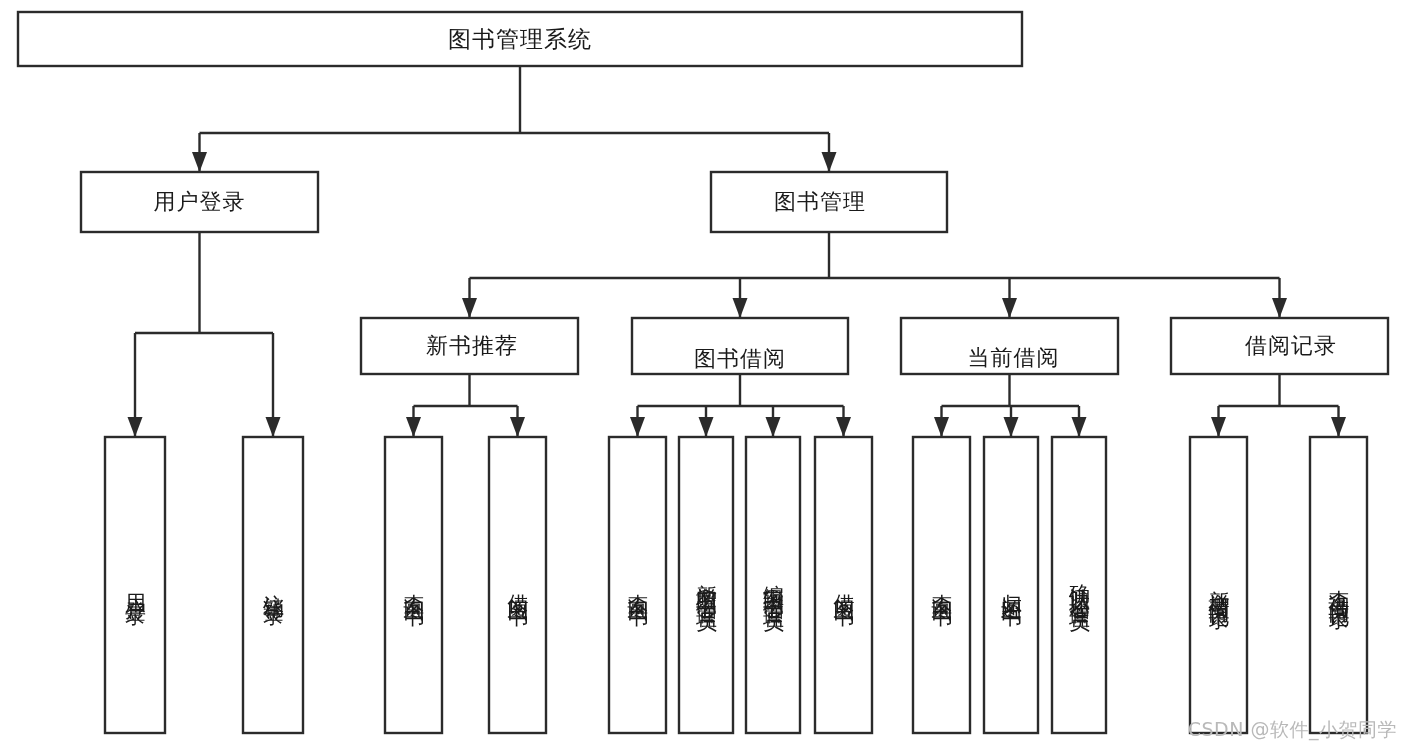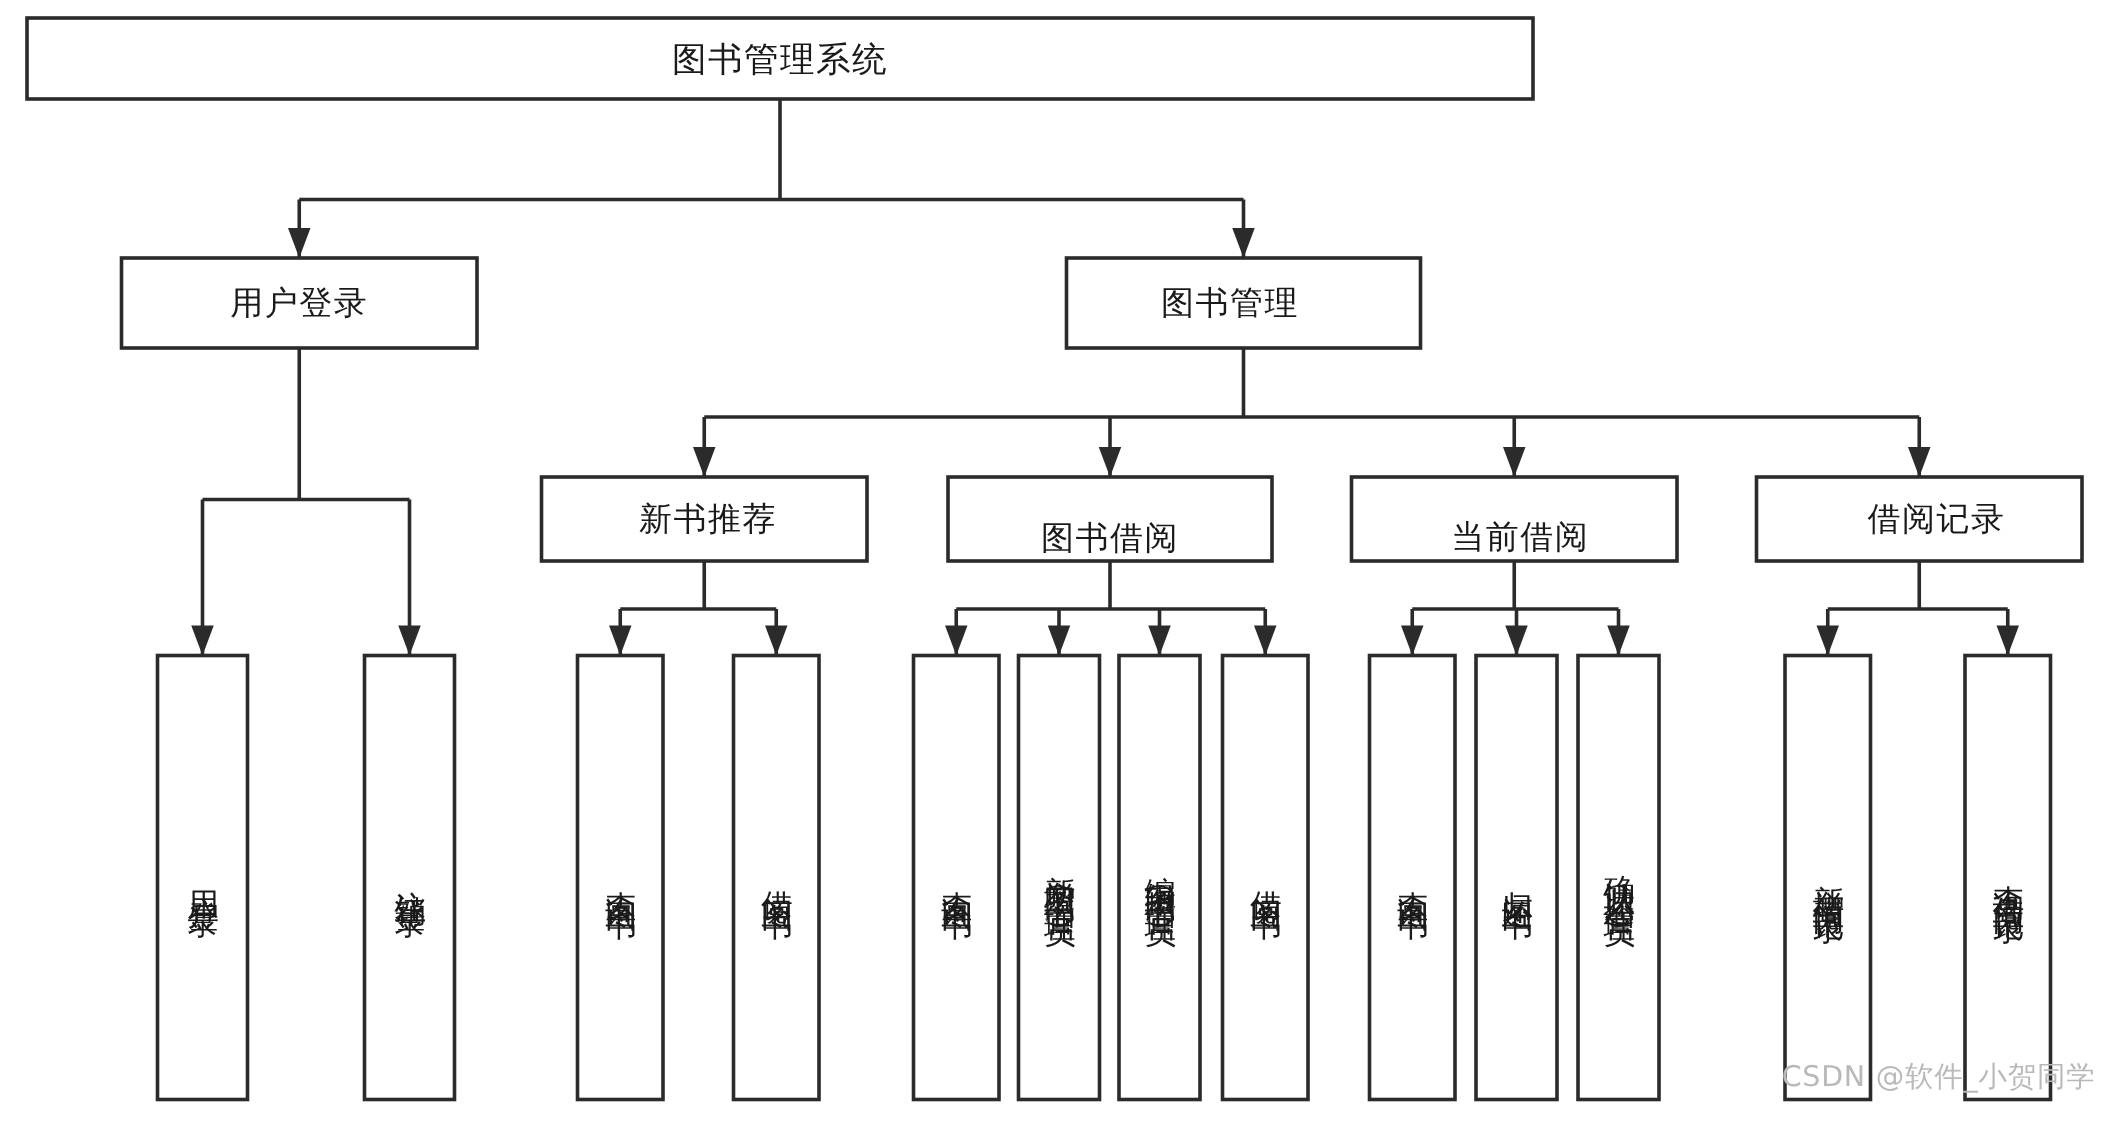--- a/index.html
+++ b/index.html
@@ -70,21 +70,21 @@
   .hlabel-text {
     font-family: "DejaVu Sans", "Liberation Sans", sans-serif;
     font-size: 22px;
     color: #1a1a1a;
     letter-spacing: 1px;
     white-space: nowrap;
   }
   #watermark {
     position: absolute;
     right: 8px;
-    bottom: 16px;
+    bottom: 4px;
     font-family: "DejaVu Sans", "Liberation Sans", sans-serif;
     font-size: 19px;
     color: #b9b9b9;
     letter-spacing: 0.5px;
     white-space: nowrap;
     user-select: none;
   }
 </style>
 </head>
 <body>

